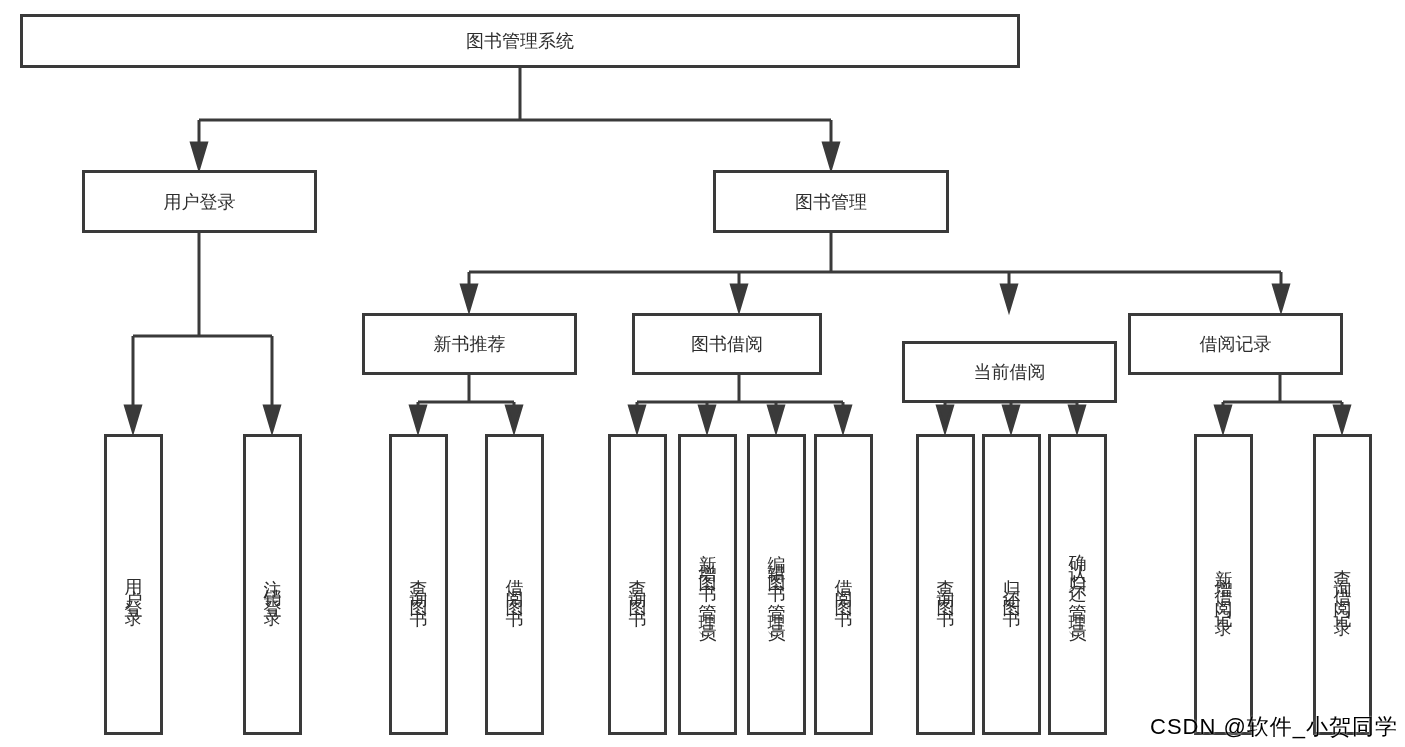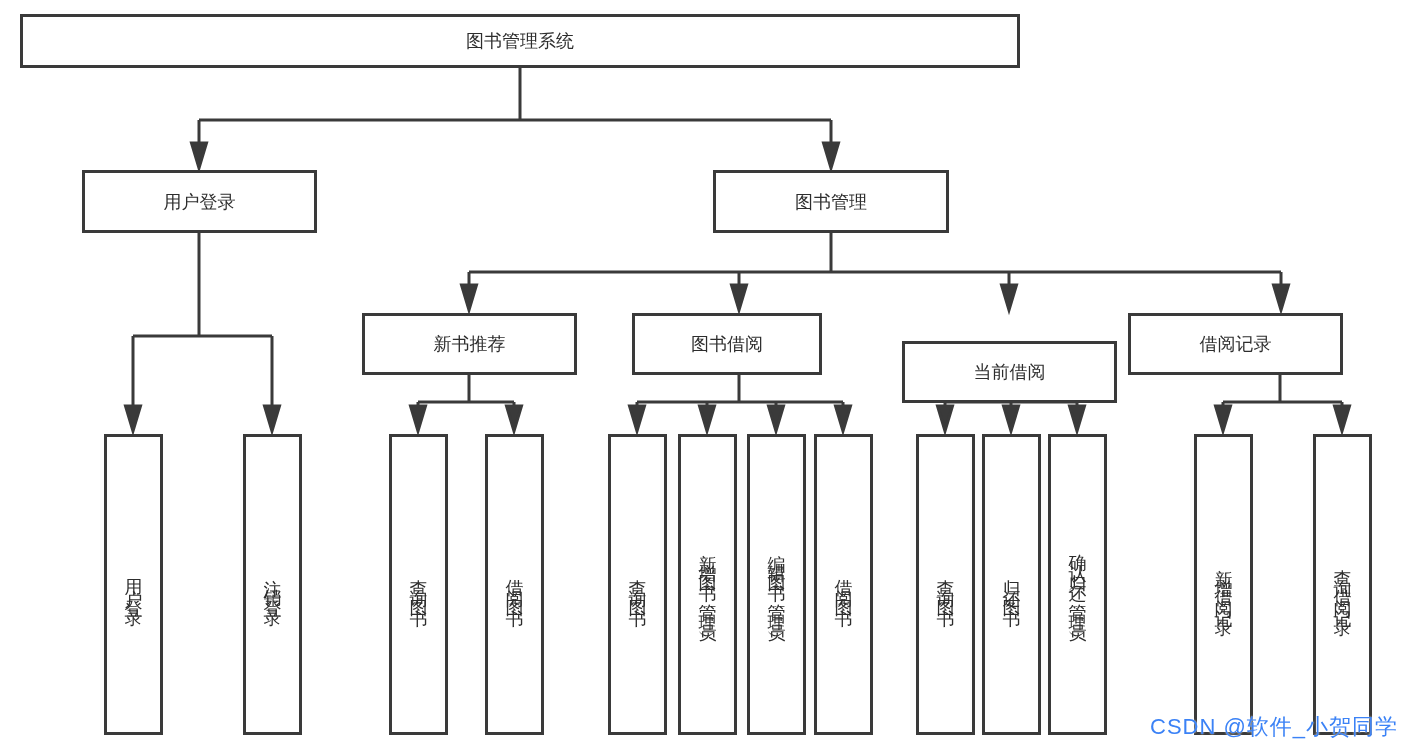--- a/index.html
+++ b/index.html
@@ -64,21 +64,21 @@
   #leaf-cb-0    { left: 916px; }
   #leaf-cb-1    { left: 982px; }
   #leaf-cb-2    { left: 1048px; }
   #leaf-br-0    { left: 1194px; }
   #leaf-br-1    { left: 1313px; }
   .watermark {
     position: absolute;
     left: 1150px;
     top: 712px;
     font-size: 22px;
-    color: #3b82f6;
+    color: #000000;
     letter-spacing: 1px;
     white-space: nowrap;
     text-shadow: 0 0 2px #ffffff;
   }
 </style>
 </head>
 <body>
 
 <div class="canvas">
 

